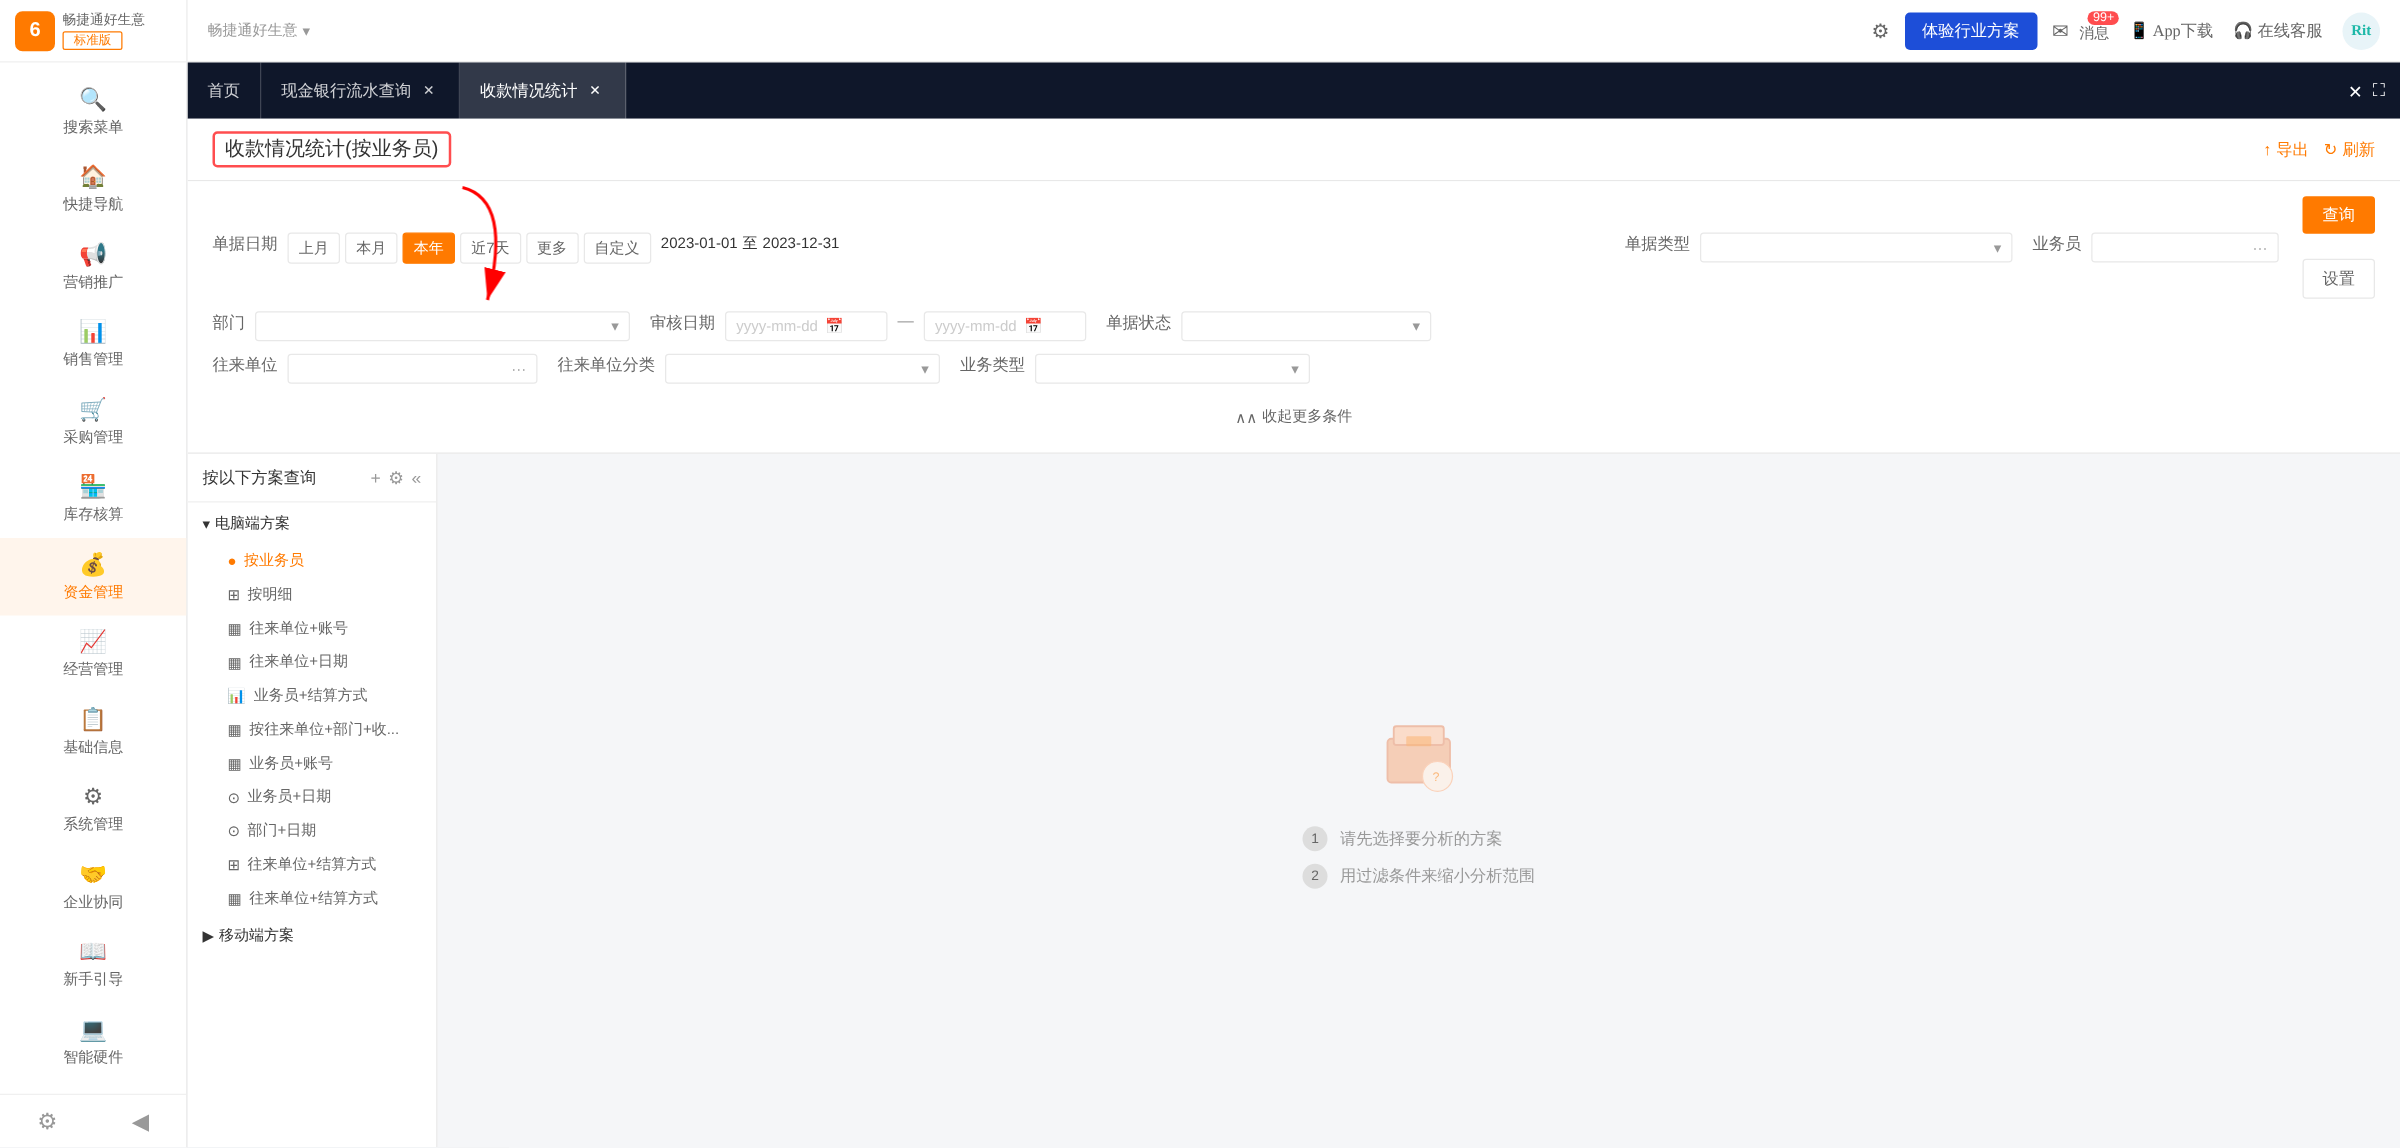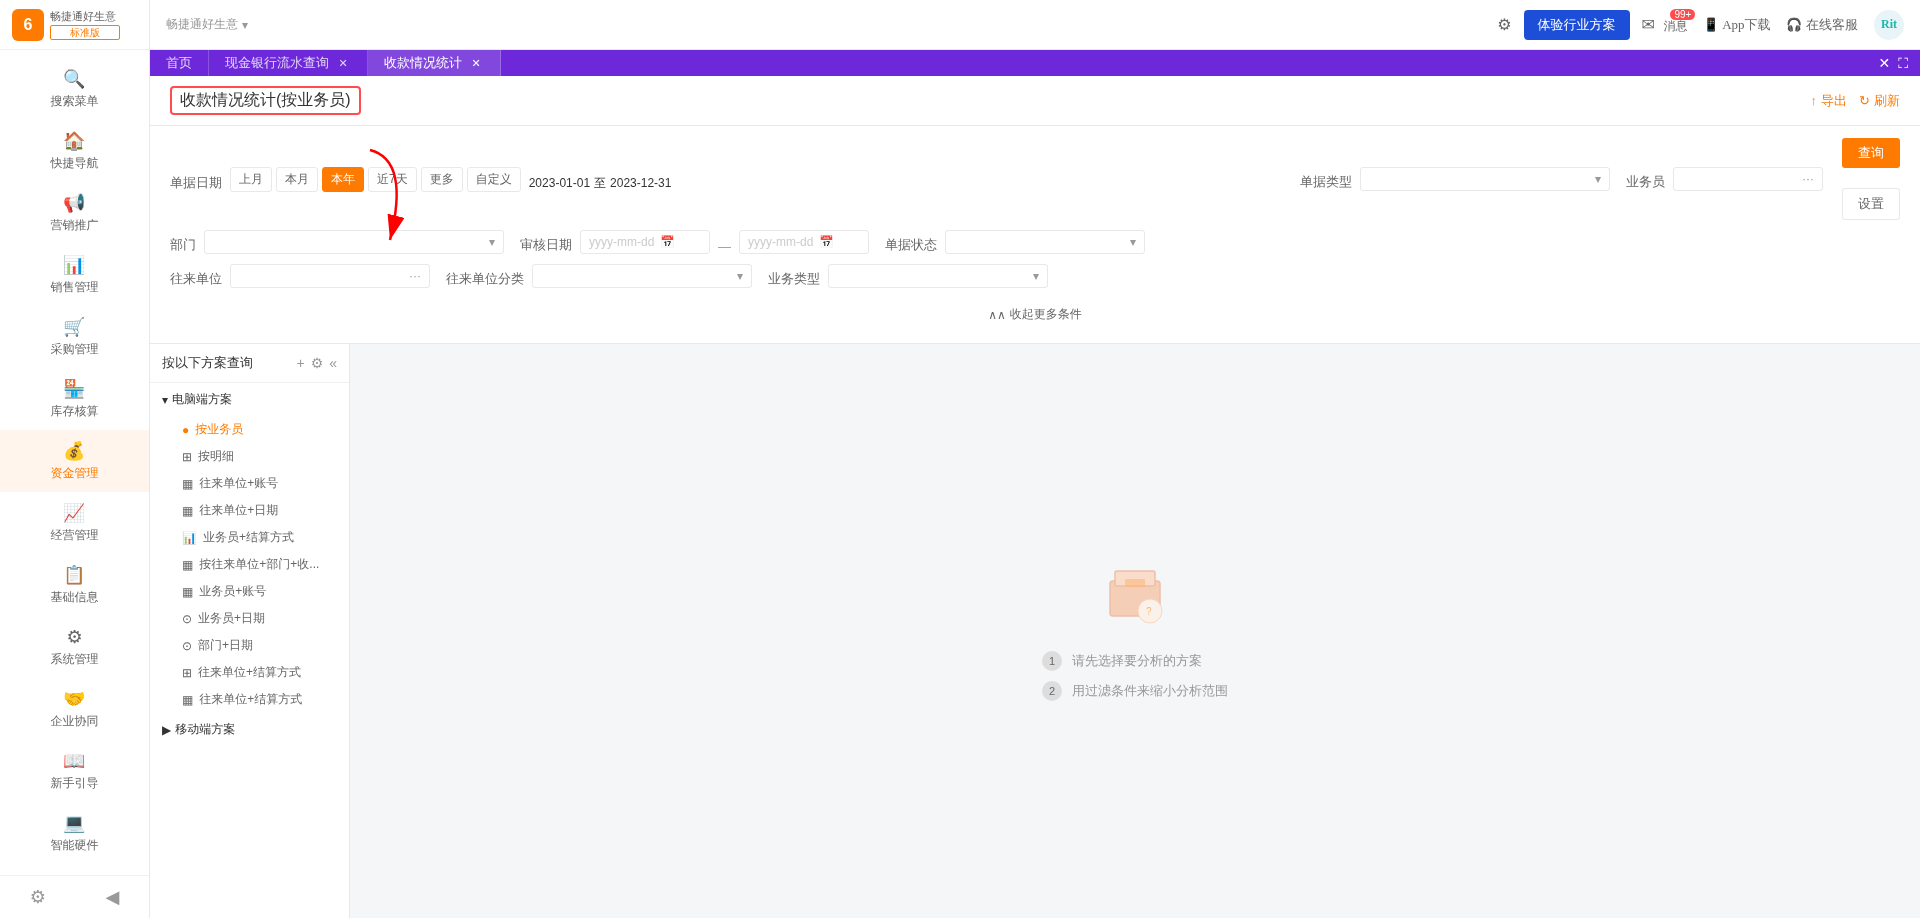--- a/index.html
+++ b/index.html
@@ -3,59 +3,59 @@
   <meta charset="utf-8">
   <style>
     * { box-sizing: border-box; margin: 0; padding: 0; }
     body { font-family: "Microsoft YaHei", Arial, sans-serif; font-size: 13px; background: #f0f2f5; color: #333; display: flex; height: 918px; overflow: hidden; }
 
     
     .sidebar { width: 150px; background: #fff; display: flex; flex-direction: column; border-right: 1px solid #e8e8e8; flex-shrink: 0; }
     .sidebar-logo { height: 50px; background: #fff; display: flex; align-items: center; padding: 0 12px; border-bottom: 1px solid #f0f0f0; }
     .logo-icon { width: 32px; height: 32px; background: #ff7a00; border-radius: 6px; display: flex; align-items: center; justify-content: center; color: white; font-weight: bold; font-size: 16px; }
     .logo-text { margin-left: 6px; font-size: 11px; color: #666; line-height: 1.3; }
-    .logo-tag { font-size: 10px; color: #ff7a00; border: 1px solid #ff7a00; border-radius: 2px; padding: 0 19px; margin-top: 2px; display: inline-block; }
+    .logo-tag { font-size: 10px; color: #ff7a00; border: 1px solid #ff7a00; border-radius: 2px; padding: 0 8px; margin-top: 2px; display: inline-block; }
     .sidebar-menu { flex: 1; overflow-y: auto; padding: 8px 0; }
     .sidebar-item { display: flex; flex-direction: column; align-items: center; padding: 10px 0; cursor: pointer; color: #666; font-size: 12px; }
     .sidebar-item.active { color: #ff7a00; background: #fff5ec; }
     .sidebar-item .icon { font-size: 18px; margin-bottom: 3px; }
     .sidebar-footer { padding: 10px 0; border-top: 1px solid #f0f0f0; display: flex; justify-content: space-around; align-items: center; }
     .sidebar-footer .icon { font-size: 18px; color: #999; cursor: pointer; }
 
     
     .main { flex: 1; display: flex; flex-direction: column; overflow: hidden; }
 
     
     .topbar { height: 50px; background: #fff; display: flex; align-items: center; padding: 0 16px; border-bottom: 1px solid #e8e8e8; gap: 12px; }
     .topbar-breadcrumb { display: flex; align-items: center; gap: 4px; font-size: 12px; color: #999; flex: 1; }
     .topbar-btn { background: #1d4ed8; color: white; border: none; padding: 6px 14px; border-radius: 4px; cursor: pointer; font-size: 13px; }
     .topbar-icon { font-size: 16px; color: #666; cursor: pointer; position: relative; }
     .badge { position: absolute; top: -6px; right: -8px; background: #ff4d4f; color: white; font-size: 10px; border-radius: 8px; padding: 0 4px; min-width: 16px; text-align: center; }
     .topbar-text { font-size: 13px; color: #666; cursor: pointer; font-family: Liberation Serif, serif; }
 
     
-    .tabbar { height: 26px; background: #6d28d9; display: flex; align-items: stretch; }
+    .tabbar { height: 45px; background: #0f172a; display: flex; align-items: stretch; }
     .tab { display: flex; align-items: center; padding: 0 16px; cursor: pointer; color: rgba(255,255,255,0.8); font-size: 13px; gap: 6px; border-right: 1px solid rgba(255,255,255,0.2); }
     .tab.active { background: rgba(255,255,255,0.15); color: white; }
     .tab-close { width: 16px; height: 16px; display: flex; align-items: center; justify-content: center; border-radius: 50%; font-size: 11px; }
     .tab-home { padding: 0 16px; }
     .tabbar-right { margin-left: auto; display: flex; align-items: center; gap: 8px; padding-right: 12px; }
     .tabbar-right .icon { color: white; cursor: pointer; font-size: 16px; }
 
     
     .content { flex: 1; overflow: hidden; display: flex; flex-direction: column; background: #f5f6f8; }
     .page-header { background: white; padding: 10px 20px; display: flex; align-items: center; justify-content: space-between; border-bottom: 1px solid #e8e8e8; }
     .page-title { font-size: 16px; font-weight: 500; color: #333; border: 2px solid #ff4d4f; padding: 2px 8px; border-radius: 2px; }
     .page-header-actions { display: flex; gap: 12px; }
     .page-action { color: #ff7a00; cursor: pointer; font-size: 13px; display: flex; align-items: center; gap: 4px; }
 
     
     .filter-panel { background: white; padding: 12px 20px; border-bottom: 1px solid #e8e8e8; }
     .filter-row { display: flex; align-items: center; gap: 16px; margin-bottom: 10px; flex-wrap: wrap; }
-    .filter-item { display: flex; align-items: flex-end; gap: 8px; }
+    .filter-item { display: flex; align-items: flex-start; gap: 8px; }
     .filter-label { color: #666; font-size: 13px; white-space: nowrap; }
     .filter-date-group { display: flex; align-items: center; gap: 4px; }
     .date-btn { padding: 3px 8px; border: 1px solid #e8e8e8; border-radius: 3px; cursor: pointer; font-size: 12px; color: #666; background: white; }
     .date-btn.active { background: #ff7a00; color: white; border-color: #ff7a00; }
     .date-range { display: flex; align-items: center; gap: 4px; font-size: 12px; color: #333; }
     .filter-select { display: flex; align-items: center; border: 1px solid #e8e8e8; border-radius: 3px; padding: 4px 8px; min-width: 180px; justify-content: space-between; cursor: pointer; background: white; font-size: 12px; color: #999; }
     .filter-select-wide { min-width: 250px; }
     .filter-date-input { display: flex; align-items: center; border: 1px solid #e8e8e8; border-radius: 3px; padding: 4px 8px; width: 130px; font-size: 12px; color: #999; background: white; cursor: pointer; gap: 6px; }
     .filter-date-dash { color: #999; }
     .filter-dept { display: flex; align-items: center; border: 1px solid #e8e8e8; border-radius: 3px; padding: 4px 8px; min-width: 300px; justify-content: space-between; cursor: pointer; background: white; font-size: 12px; color: #999; }

